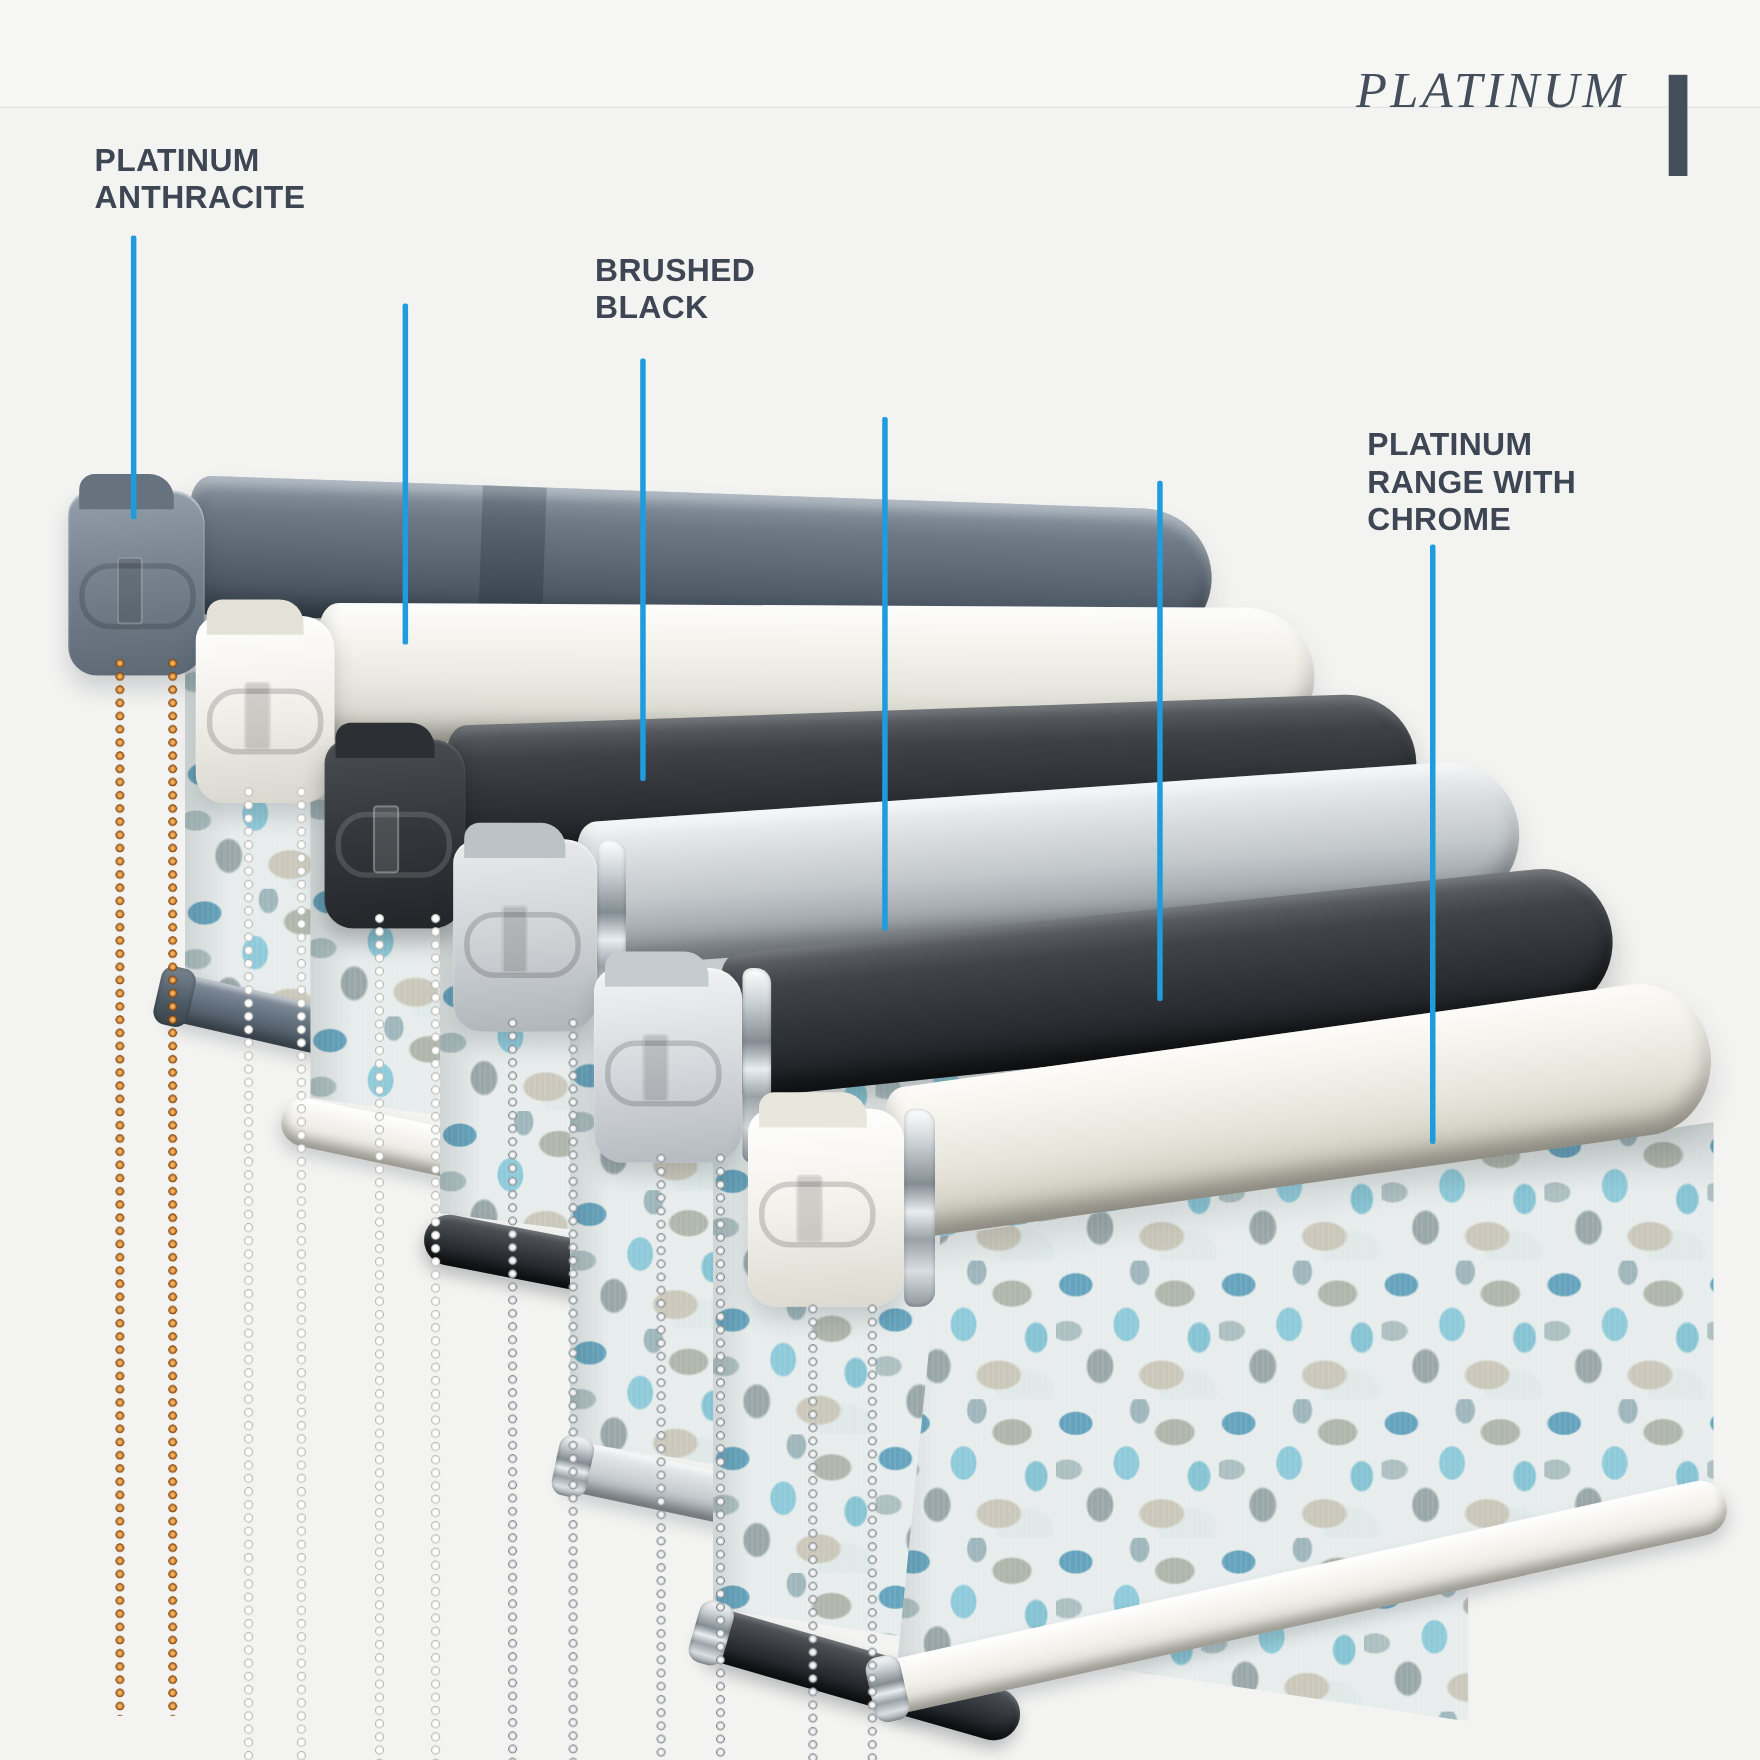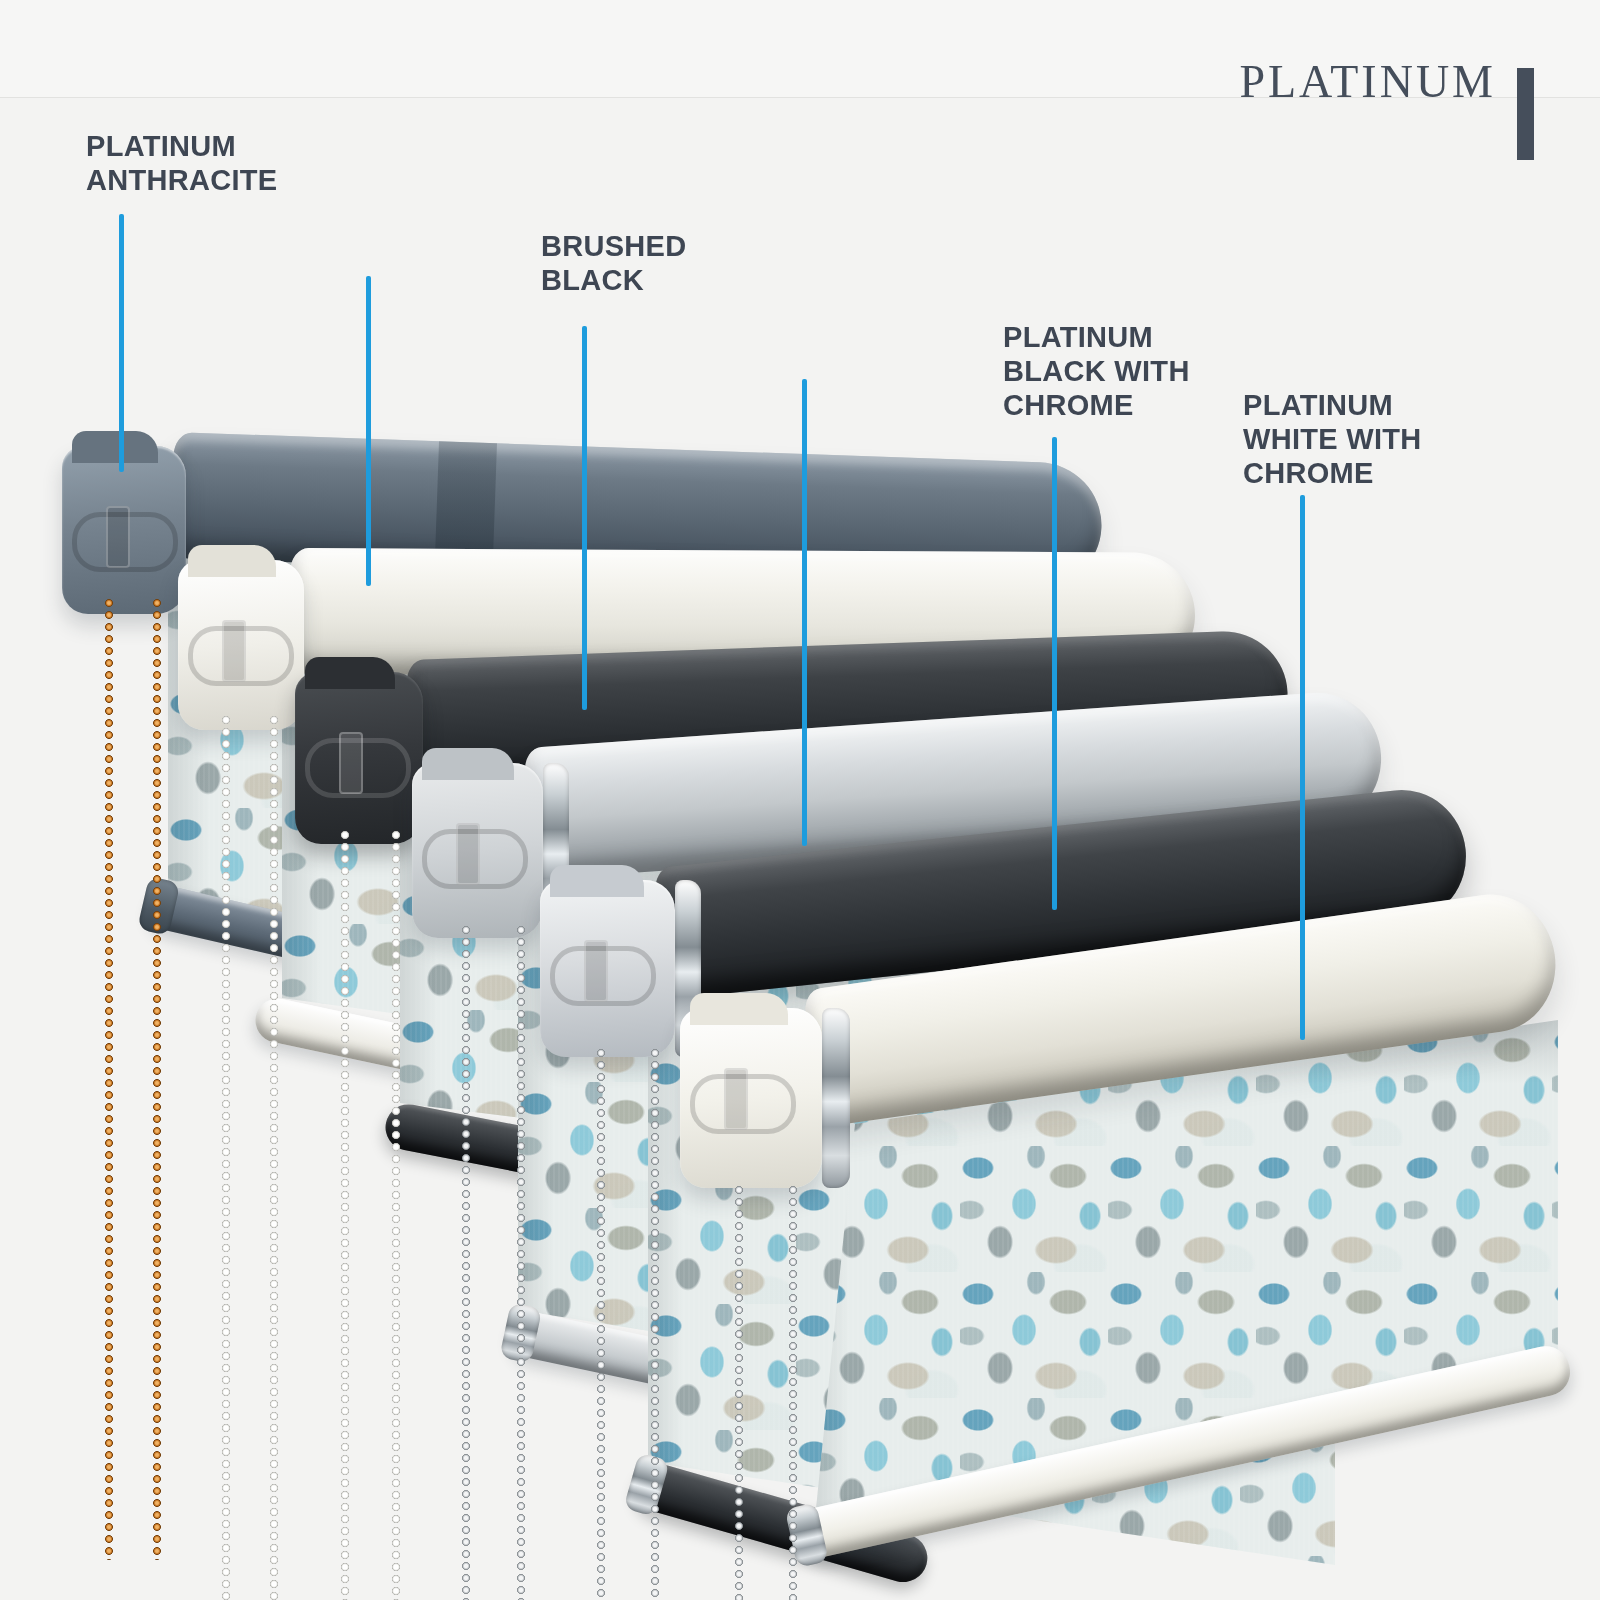--- a/index.html
+++ b/index.html
@@ -1,22 +1,22 @@
 <!DOCTYPE html>
 <html><head>
 <meta charset="utf-8">
 <style>
   html,body{margin:0;padding:0;background:#f3f3f2;}
   .canvas{position:relative;width:1600px;height:1600px;background:#f3f3f2;overflow:hidden;
           font-family:"Liberation Sans",sans-serif;}
   
   .top-band{position:absolute;left:0;top:0;width:1600px;height:97px;background:#f6f6f5;}
   .hairline{position:absolute;left:0;top:97px;width:1600px;height:1px;background:#e2e2e0;}
-  .logo-text{position:absolute;top:58px;right:104px;text-align:left;color:#454e5b;
-             font-family:"Liberation Serif",serif;font-size:46px;line-height:1.04;letter-spacing:3px;}
+  .logo-text{position:absolute;top:58px;right:120px;text-align:left;color:#454e5b;
+             font-family:"Liberation Serif",serif;font-size:46px;line-height:1.04;letter-spacing:3px;font-style:italic;}
   .logo-bar{position:absolute;top:68px;right:66px;width:17px;height:92px;background:#454e5b;}
   
   .lbl{position:absolute;z-index:60;color:#3e4653;font-size:29px;font-weight:700;
        line-height:1.17;letter-spacing:.3px;}
   .leader{position:absolute;z-index:60;width:5px;background:#1e9cdd;border-radius:2px;}
   #lead1{left:119px;top:214px;height:258px}
   #lead2{left:366px;top:276px;height:310px}
   #lead3{left:582px;top:326px;height:384px}
   #lead4{left:802px;top:379px;height:467px}
   #lead5{left:1052px;top:437px;height:473px}
@@ -245,16 +245,15 @@
 
   <div class="leader" id="lead1"></div>
   <div class="leader" id="lead2"></div>
   <div class="leader" id="lead3"></div>
   <div class="leader" id="lead4"></div>
   <div class="leader" id="lead5"></div>
   <div class="leader" id="lead6"></div>
 
   <div class="lbl" id="lab1">PLATINUM ANTHRACITE</div>
   <div class="lbl" id="lab3">BRUSHED BLACK</div>
-  <div class="lbl" id="lab5">PLATINUM BLACK WITH CHROME</div>
-  <div class="lbl" id="lab6">PLATINUM WHITE WITH CHROME</div>
+  <div class="lbl" id="lab6">PLATINUM RANGE WITH CHROME</div>
 
 </div>
 
 </body></html>

